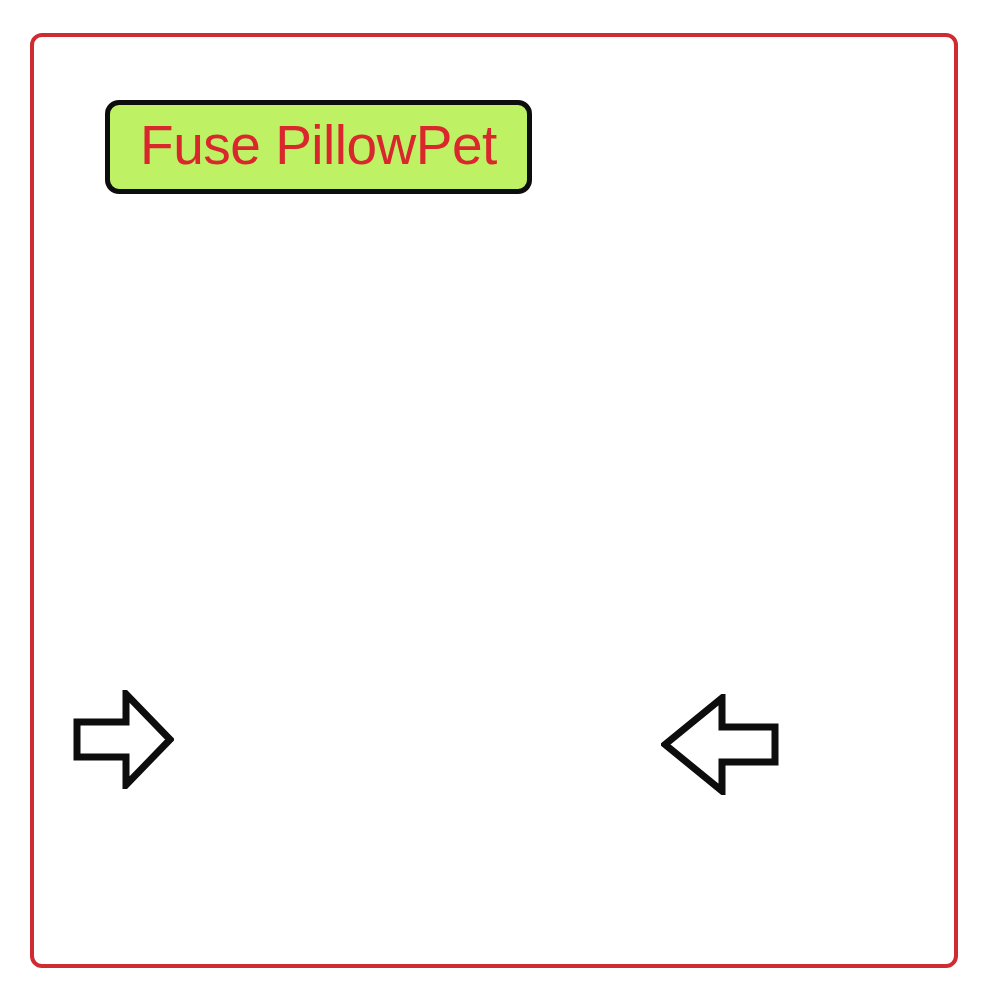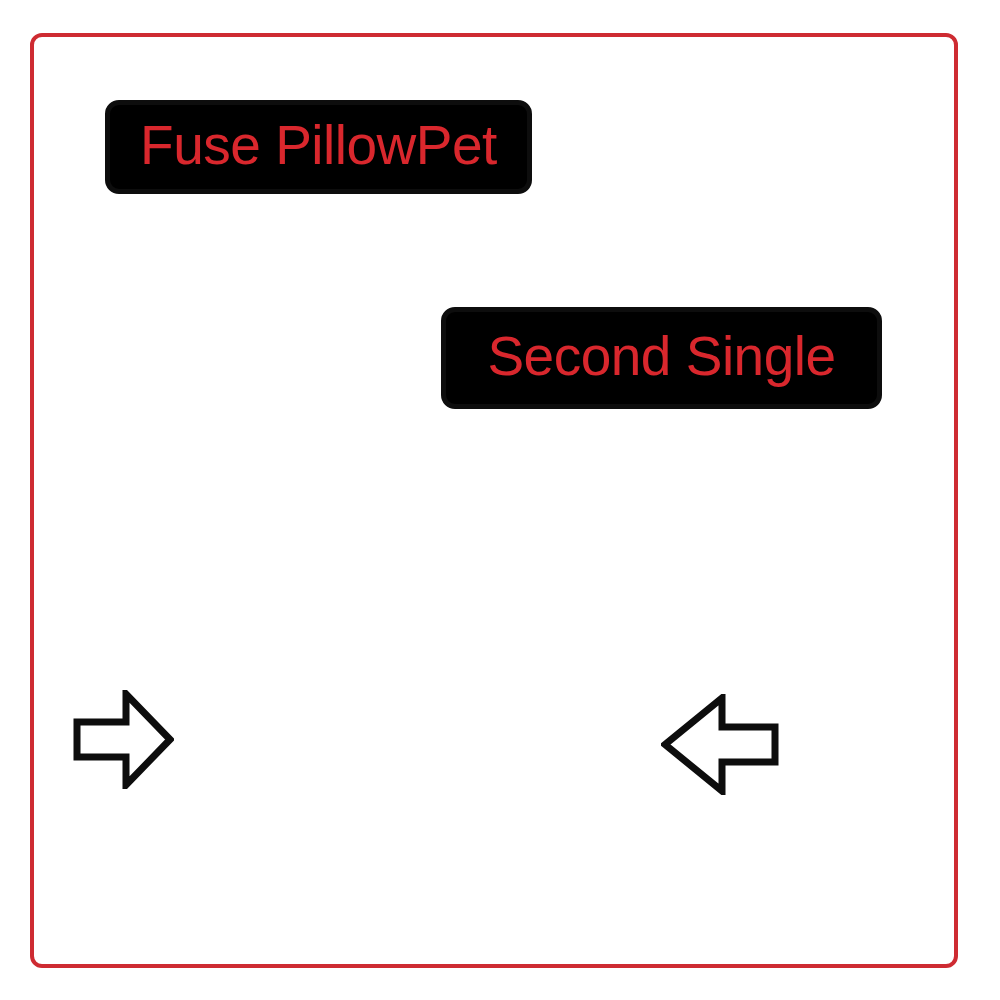--- a/index.html
+++ b/index.html
@@ -29,21 +29,21 @@
     border: 4px solid #ce2b32;
     border-radius: 12px;
     background: transparent;
   }
   
   .node {
     position: absolute;
     box-sizing: border-box;
     border: 5px solid #0d0d0d;
     border-radius: 14px;
-    background: #000000;
+    background: #bef264;
     display: flex;
     align-items: center;
     justify-content: center;
   }
   .node-label {
     color: #d9272d;
     font-family: "Liberation Sans", sans-serif;
     font-weight: 400;
     font-size: 55px;
     line-height: 1;
@@ -103,23 +103,20 @@
 <body>
 
 <div id="canvas">
 
   <div id="outer-frame"></div>
 
   <div class="node" id="node-fuse-pillowpet">
     <span class="node-label">Fuse PillowPet</span>
   </div>
 
-  <div class="node" id="node-second-single">
-    <span class="node-label">Second Single</span>
-  </div>
 
 
   <div class="arrow" id="arrow-right">
     <svg viewBox="0 0 101 99" xmlns="http://www.w3.org/2000/svg" aria-hidden="true">
       <polygon class="arrow-shape" points="4,32 53,32 53,4 97,49.5 53,95 53,67 4,67"></polygon>
     </svg>
   </div>
 
   <div class="arrow" id="arrow-left">
     <svg viewBox="0 0 118 101" xmlns="http://www.w3.org/2000/svg" aria-hidden="true">

